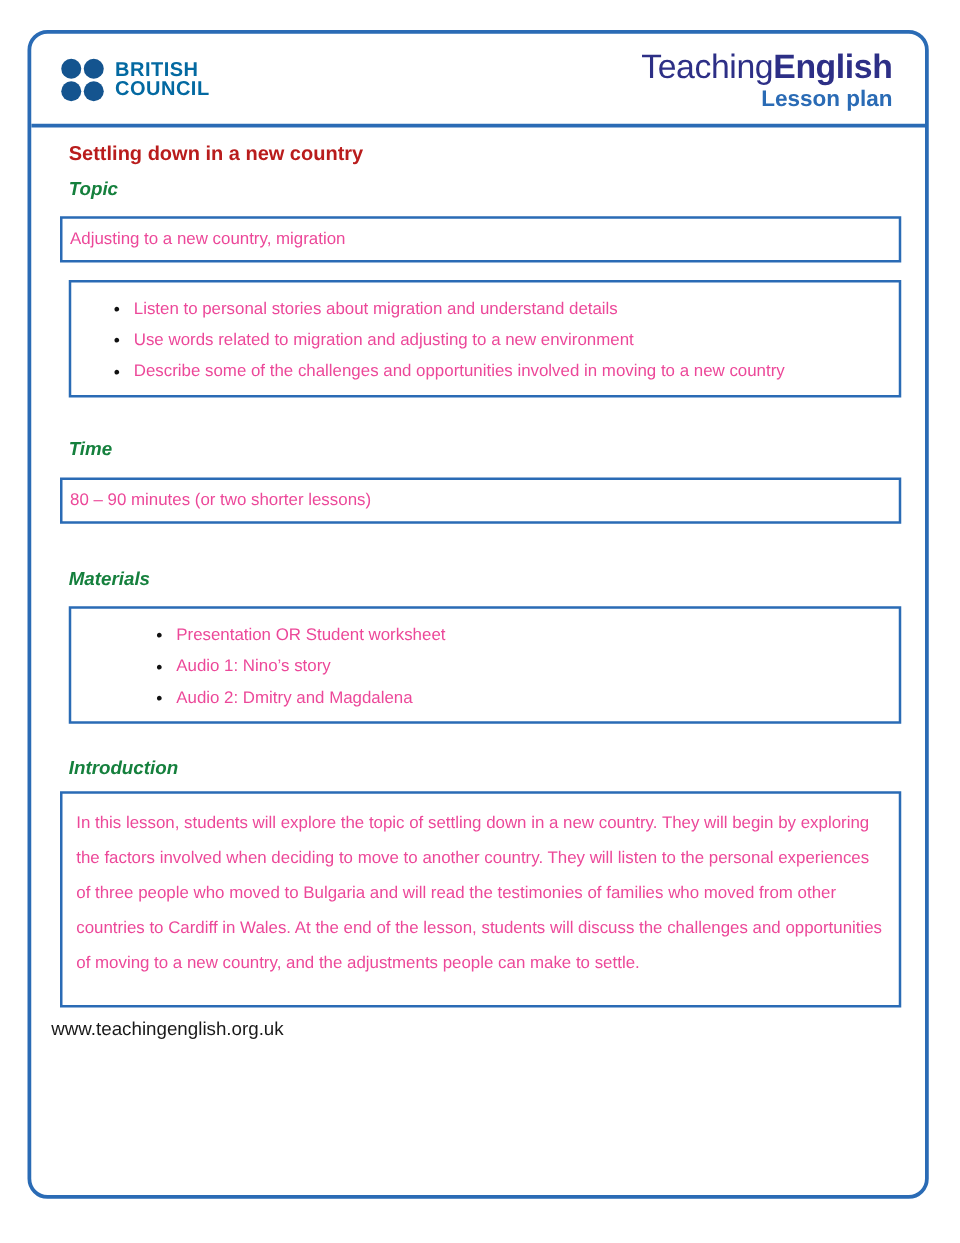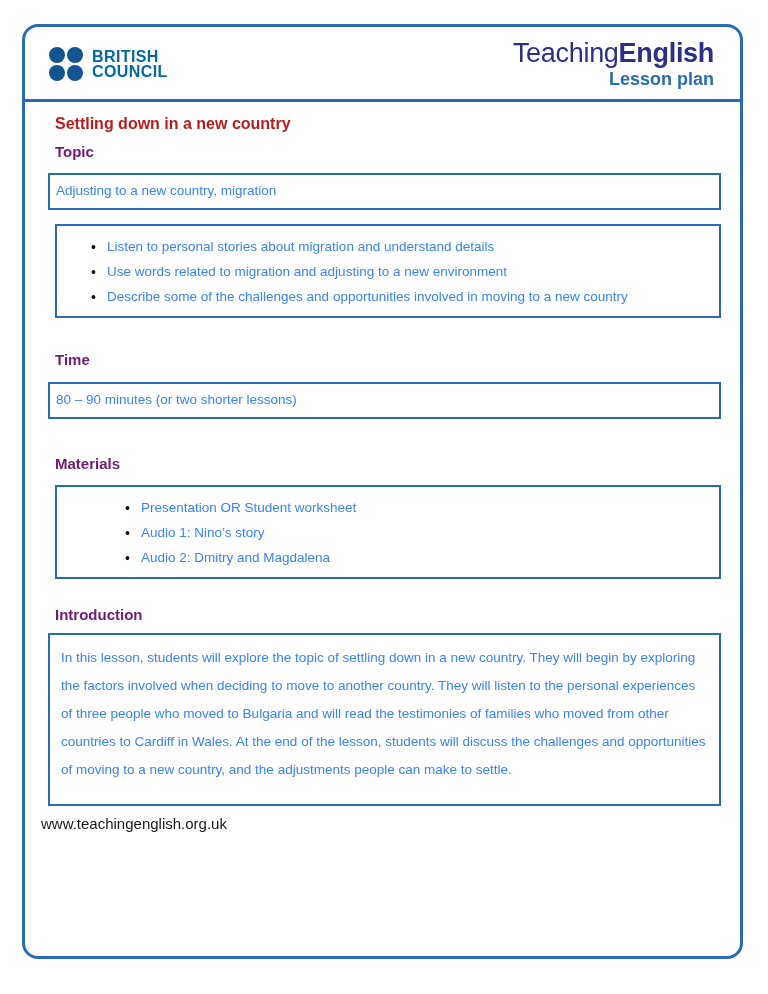--- a/index.html
+++ b/index.html
@@ -20,24 +20,24 @@
   .bc-dot { width:16px; height:16px; border-radius:50%; background:#14548f; }
   .bc-text { color:#0369a1; font-weight:700; font-size:16px; line-height:15px; letter-spacing:.4px; }
   .brand { text-align:right; line-height:1; }
   .brand-main { font-size:27px; color:#2d2f86; letter-spacing:-0.3px; }
   .brand-main .teaching { font-weight:400;margin-left:32px; }
   .brand-main .english  { font-weight:700; }
   .brand-sub { font-size:18px; font-weight:700; color:#2a6bb5; margin-top:3px; }
   
   .content { padding:12px 19px 0 23px; }
   .page-title { font-size:16px; font-weight:700; color:#b91c1c; margin:0 0 0 7px; line-height:19px; }
-  .section-heading { font-size:15px; font-weight:700; color:#701a75; margin-left:7px; line-height:17px; }
+  .section-heading { font-size:15px; font-weight:700; color:#15803d; margin-left:7px; line-height:17px;font-style:italic; }
   .box {
     border:2px solid #2a6bb5; background:#fff;
-    font-size:13.5px; color:#3b82f6;
+    font-size:13.5px; color:#ec4899;
   }
   .box.single { padding:8px 8px 10px 6px; min-height:36px; }
   .box.list   { margin-left:7px; padding:14px 10px 12px 10px; }
   .box.para   { padding:9px 12px 20px 11px; line-height:28px; min-height:155px; }
   ul.bullets { list-style:none; }
   ul.bullets li { position:relative; padding-left:40px; line-height:14px; margin-bottom:11px; }
   ul.bullets li:last-child { margin-bottom:0; }
   ul.bullets li::before { content:"\2022"; position:absolute; left:24px; top:0; font-size:14px; color:#111; }
   
   .sec-topic .section-heading    { margin-top:10px; }

